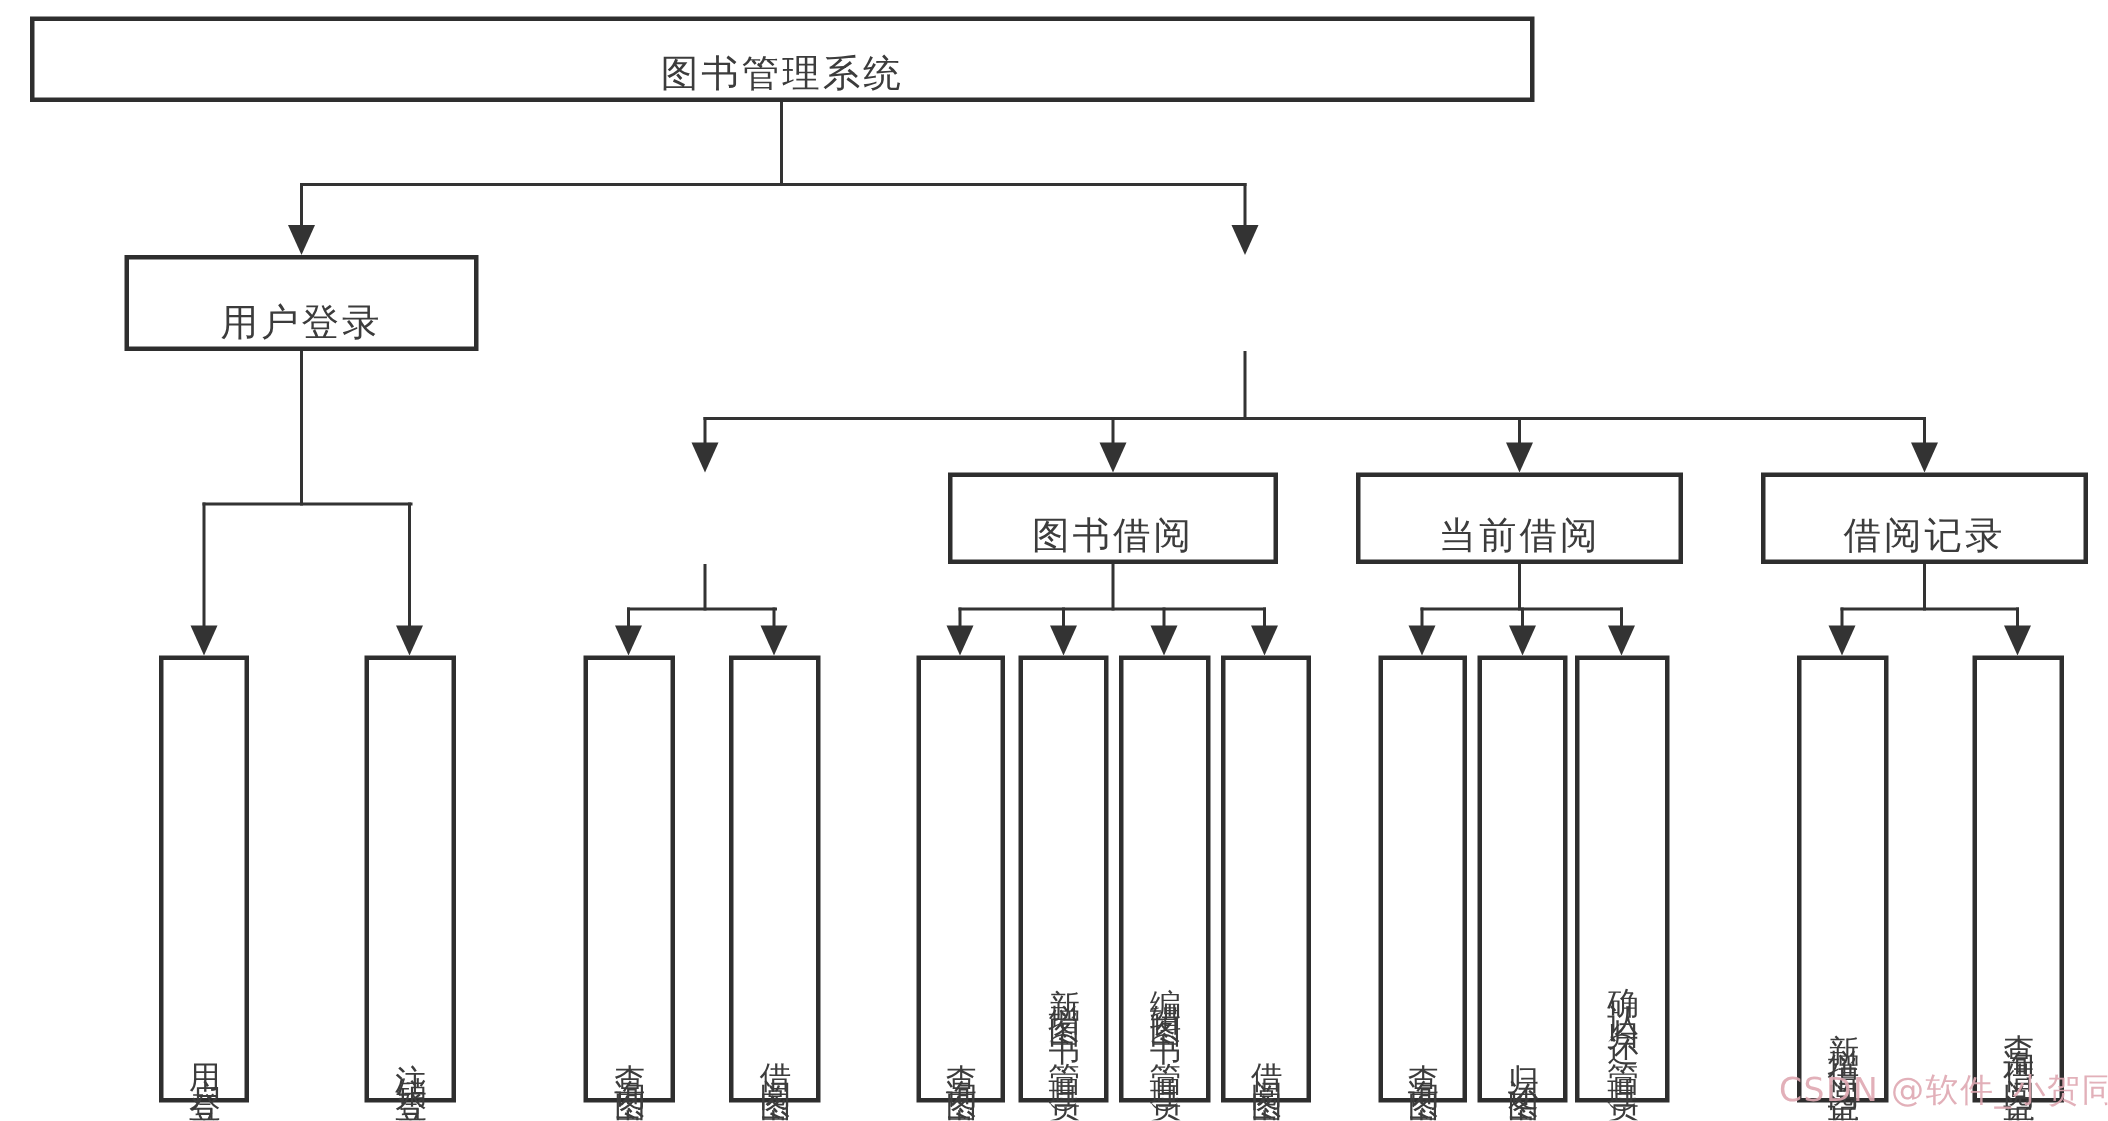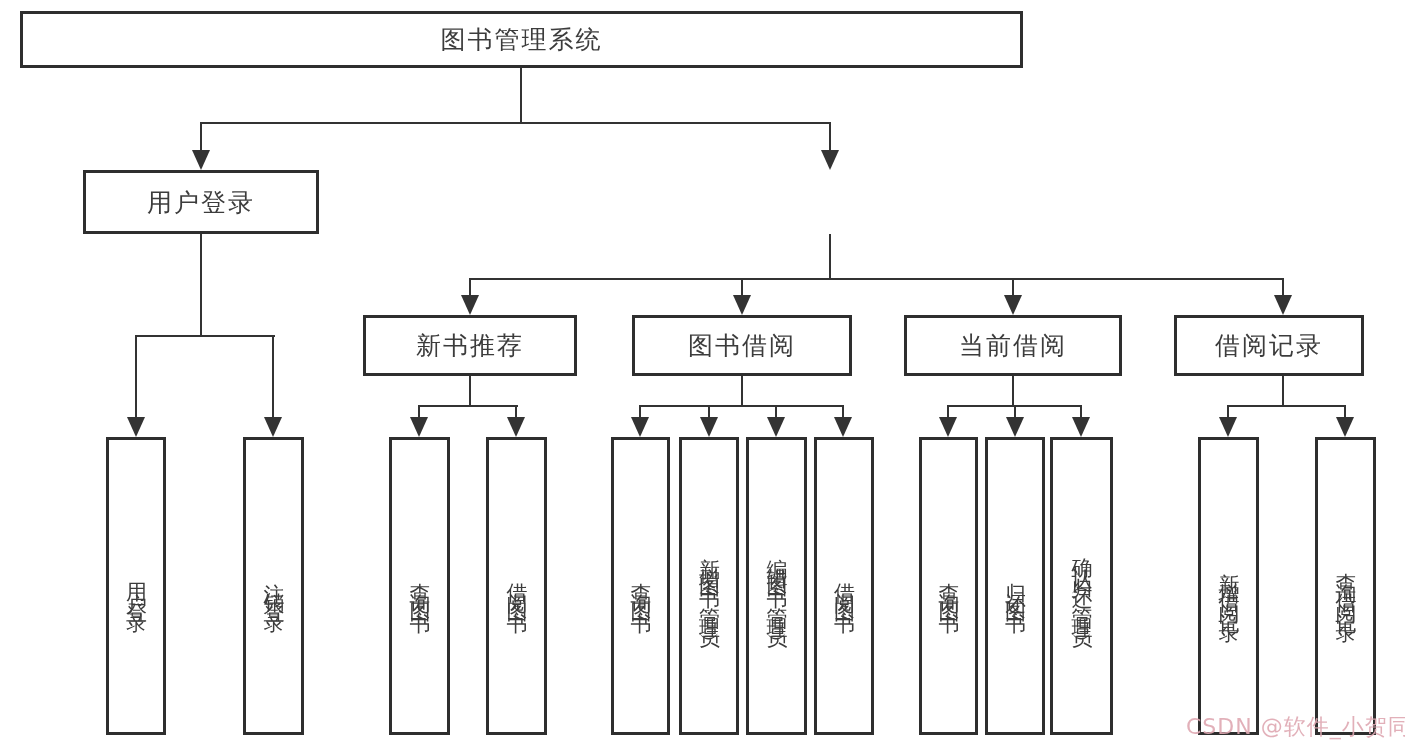--- a/index.html
+++ b/index.html
@@ -2,21 +2,21 @@
 <html><head>
 <meta charset="utf-8">
 <style>
   html,body{margin:0;padding:0;background:#ffffff;}
   #canvas{
     position:relative;width:1405px;height:747px;background:#ffffff;overflow:hidden;
     font-family:"DejaVu Sans","Liberation Sans",sans-serif;color:#3c3c3c;
   }
   .box{
     position:absolute;border:3px solid #2e2e2e;background:#ffffff;box-sizing:border-box;
-    display:flex;align-items:center;justify-content:center;
+    display:flex;align-items:flex-end;justify-content:center;
   }
   .hlabel{font-size:25px;letter-spacing:2px;white-space:nowrap;}
   .leaf .vtext{
     writing-mode:vertical-rl;font-size:21px;letter-spacing:10px;line-height:1;
   }
   .line{position:absolute;background:#333333;}
   .arr{
     position:absolute;width:0;height:0;
     border-left:9px solid transparent;border-right:9px solid transparent;
     border-top:20px solid #333333;
@@ -25,21 +25,21 @@
     position:absolute;left:1186px;top:712px;font-size:22px;letter-spacing:1px;
     color:#dfa8b2;opacity:0.9;white-space:nowrap;z-index:5;
   }
   
   .n-root{left:20px;top:11px;width:1003px;height:57px;}
   .n-user{left:83px;top:170px;width:236px;height:64px;}
   .n-book{left:710px;top:170px;width:239px;height:64px;}
   .n-sec0{left:363px;top:315px;width:214px;height:61px;}
   .n-sec1{left:632px;top:315px;width:220px;height:61px;}
   .n-sec2{left:904px;top:315px;width:218px;height:61px;}
-  .n-sec3{left:1174px;top:315px;width:190px;height:61px;}
+  .n-sec3{left:1174px;top:315px;width:218px;height:61px;}
   .leaf{top:437px;height:298px;}
   .n-l0{left:106px;width:60px;}  .n-l1{left:243px;width:61px;}
   .n-l2{left:389px;width:61px;}  .n-l3{left:486px;width:61px;}
   .n-l4{left:611px;width:59px;}  .n-l5{left:679px;width:60px;}
   .n-l6{left:746px;width:61px;}  .n-l7{left:814px;width:60px;}
   .n-l8{left:919px;width:59px;}  .n-l9{left:985px;width:60px;}
   .n-l10{left:1050px;width:63px;}.n-l11{left:1198px;width:61px;}
   .n-l12{left:1315px;width:61px;}
 </style>
 </head>
@@ -107,23 +107,20 @@
   <div class="arr" style="left:1336px;top:417px;"></div>
 
   <div class="box n-root">
     <span class="hlabel">图书管理系统</span>
   </div>
 
   <div class="box n-user">
     <span class="hlabel">用户登录</span>
   </div>
 
-  <div class="box n-sec0">
-    <span class="hlabel">新书推荐</span>
-  </div>
   <div class="box n-sec2">
     <span class="hlabel">当前借阅</span>
   </div>
   <div class="box n-sec1">
     <span class="hlabel">图书借阅</span>
   </div>
   <div class="box n-sec3">
     <span class="hlabel">借阅记录</span>
   </div>
 

